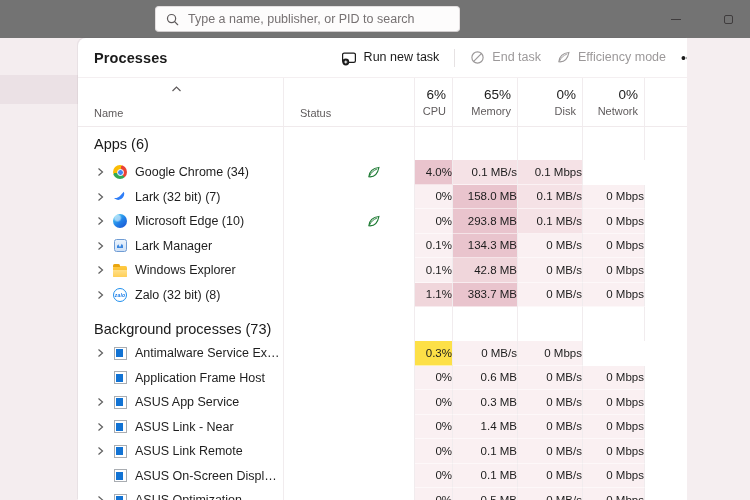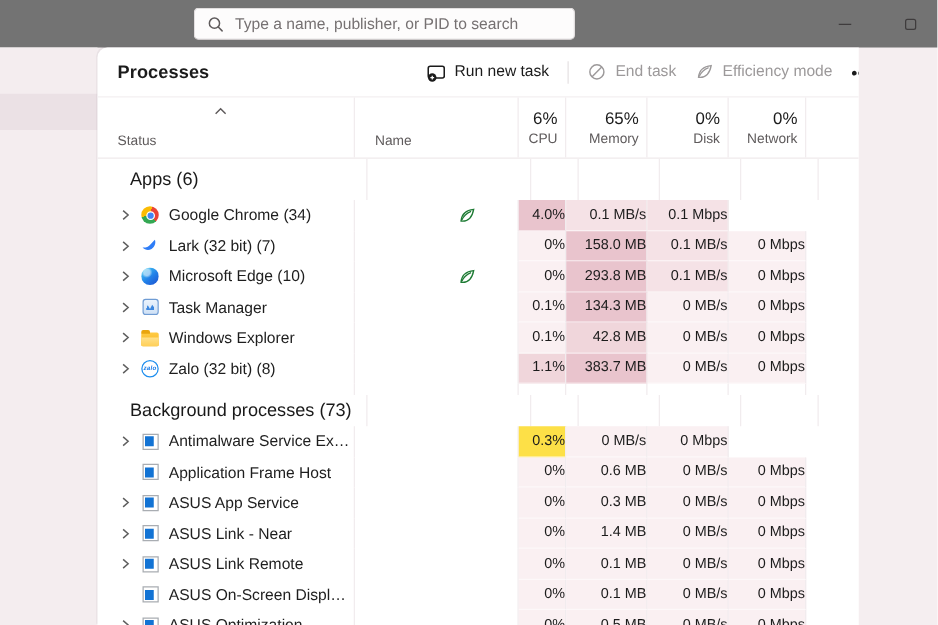--- a/index.html
+++ b/index.html
@@ -62,21 +62,21 @@
   .sort-caret { position:absolute; left:93px; top:7px; }
   .mhead {
     display:flex; flex-direction:column; justify-content:center; align-items:flex-end;
     padding-right:6px; gap:3px;
   }
   .mhead .mval { font-size:13.5px; color:#1b1b1b; }
   .mhead .mlab { font-size:11px; color:#5f5b5c; }
 
   
   .drow { height:24.5px; }
-  .srow { height:33px;padding-left:10px; }
+  .srow { height:33px; }
   .srow.bg2 { height:25px; }
   .sprow { height:9px; }
   .c-name { display:flex; align-items:center; }
   .sec-label { font-size:14.5px; color:#191919; padding-left:16px; white-space:nowrap; }
   .chev { width:10px; margin-left:18px; display:flex; align-items:center; flex:0 0 auto; }
   .chev.empty { visibility:hidden; }
   .proc-ic { width:16px; height:16px; margin-left:6px; display:flex; align-items:center; justify-content:center; flex:0 0 auto; }
   .proc-label { font-size:12.5px; color:#1e1e1e; margin-left:7px; white-space:nowrap; overflow:hidden; text-overflow:ellipsis; }
   .c-status { display:flex; align-items:center; }
   .leaf-wrap { margin-left:82px; display:flex; }
@@ -165,25 +165,25 @@
         <span>Efficiency mode</span>
       </div>
       <div class="tb-more">•••</div>
     </div>
   </div>
 
   <div class="row colheader">
     <svg class="sort-caret" width="11" height="8" viewBox="0 0 11 8">
       <path d="M1.5 6 L5.5 2 L9.5 6" fill="none" stroke="#5f5b5c" stroke-width="1.2"></path>
     </svg>
+    <div class="cell c-name">
+      <span>Name</span>
+    </div>
     <div class="cell c-status">
       <span>Status</span>
-    </div>
-    <div class="cell c-name">
-      <span>Name</span>
     </div>
     <div class="cell mhead">
       <span class="mval">6%</span>
       <span class="mlab">CPU</span>
     </div>
     <div class="cell mhead">
       <span class="mval">65%</span>
       <span class="mlab">Memory</span>
     </div>
     <div class="cell mhead">
@@ -284,21 +284,21 @@
       <div class="row drow">
         <div class="cell c-name">
           <span class="chev">
             <svg width="9" height="10" viewBox="0 0 9 10">
               <path d="M2.5 1.5 L6.5 5 L2.5 8.5" fill="none" stroke="#5f5f5f" stroke-width="1.2"></path>
             </svg>
           </span>
           <span class="proc-ic">
             <span class="ic-taskmgr"></span>
           </span>
-          <span class="proc-label">Task Manager</span>
+          <span class="proc-label">Lark Manager</span>
         </div>
         <div class="cell c-status"></div>
         <div class="cell mcell" style="background: rgb(250, 240, 242);">0.1%</div>
         <div class="cell mcell" style="background: rgb(233, 196, 205);">134.3 MB</div>
         <div class="cell mcell" style="background: rgb(250, 240, 242);">0 MB/s</div>
         <div class="cell mcell" style="background: rgb(250, 240, 242);">0 Mbps</div>
         <div class="cell"></div>
       </div>
       <div class="row drow">
         <div class="cell c-name">

